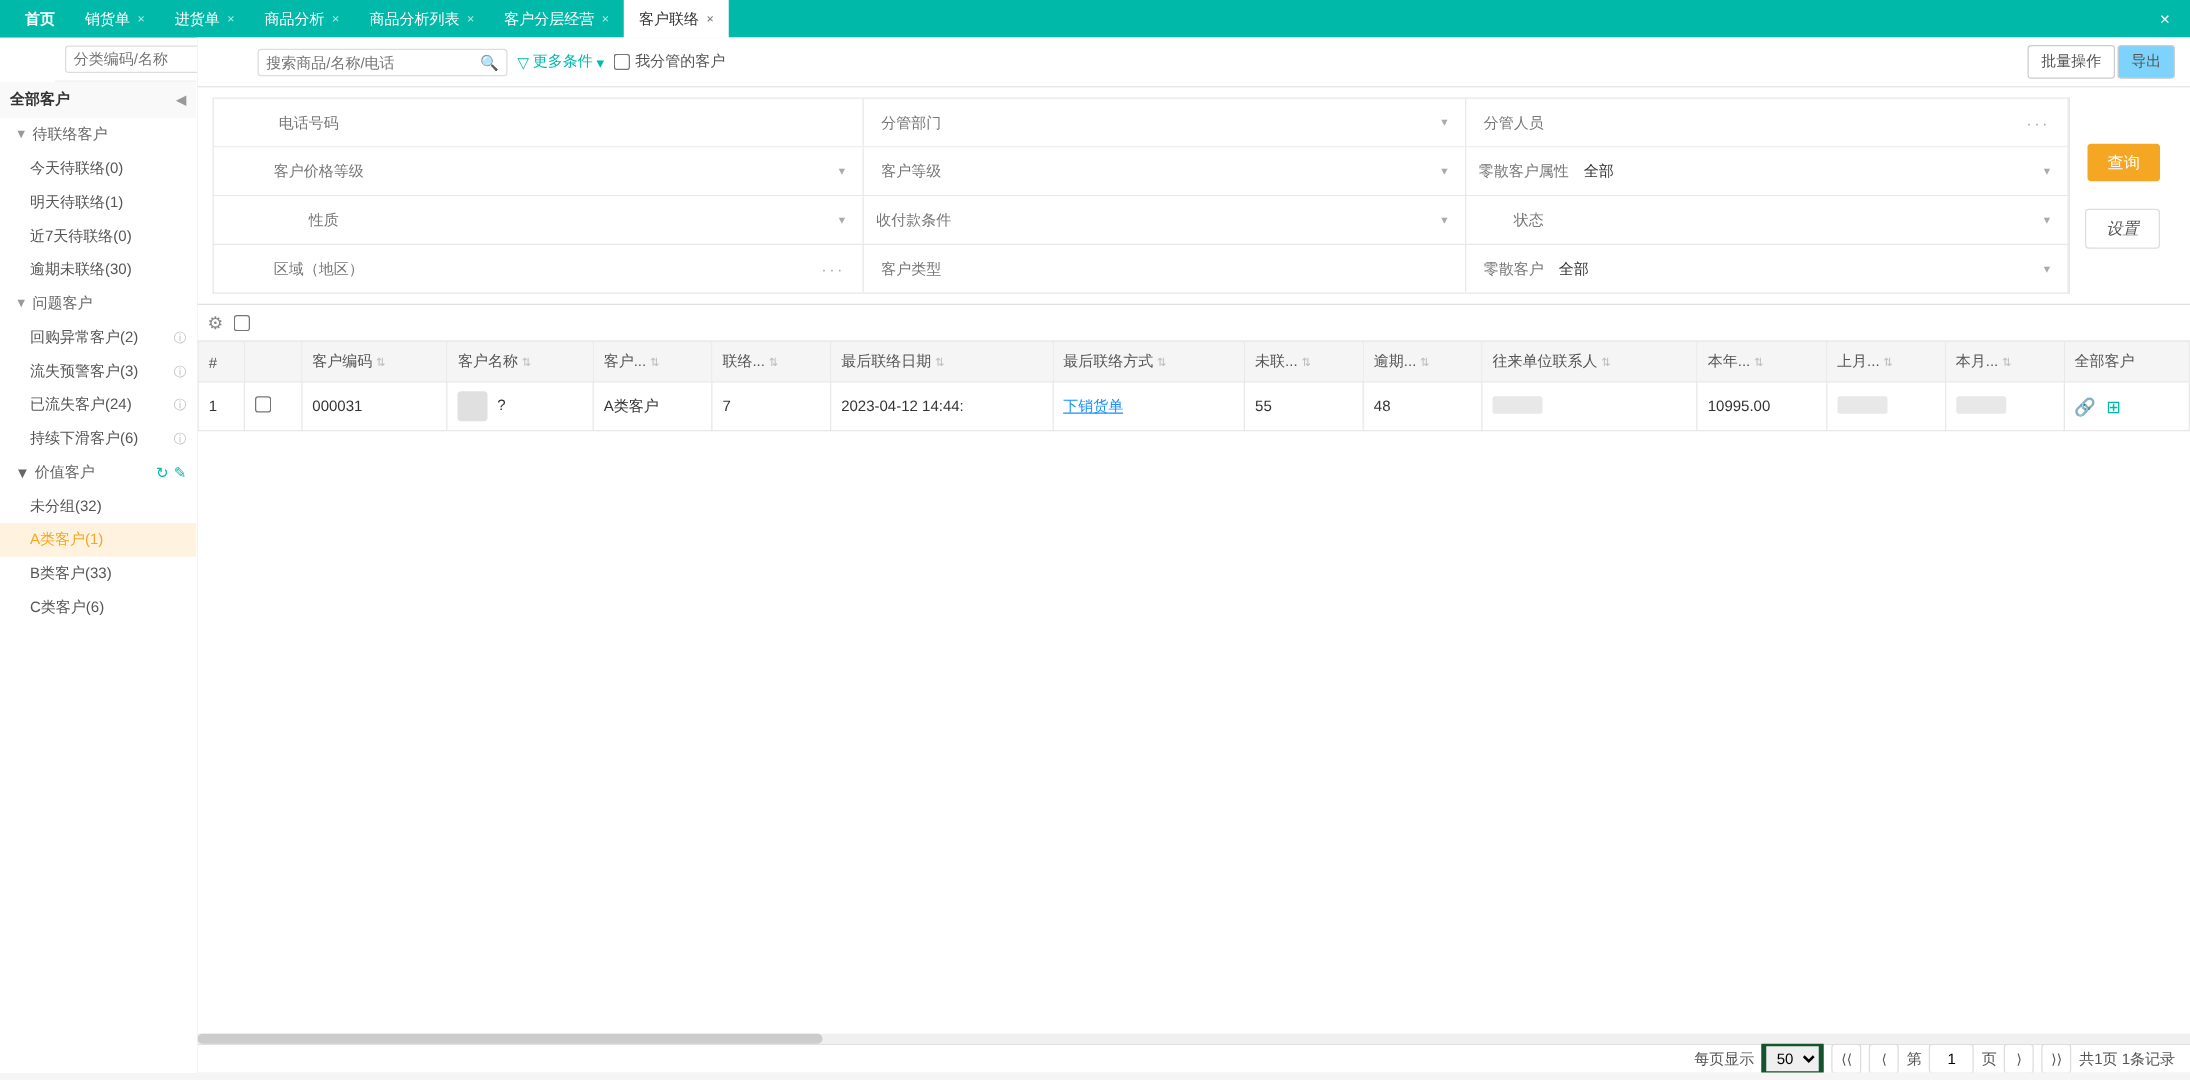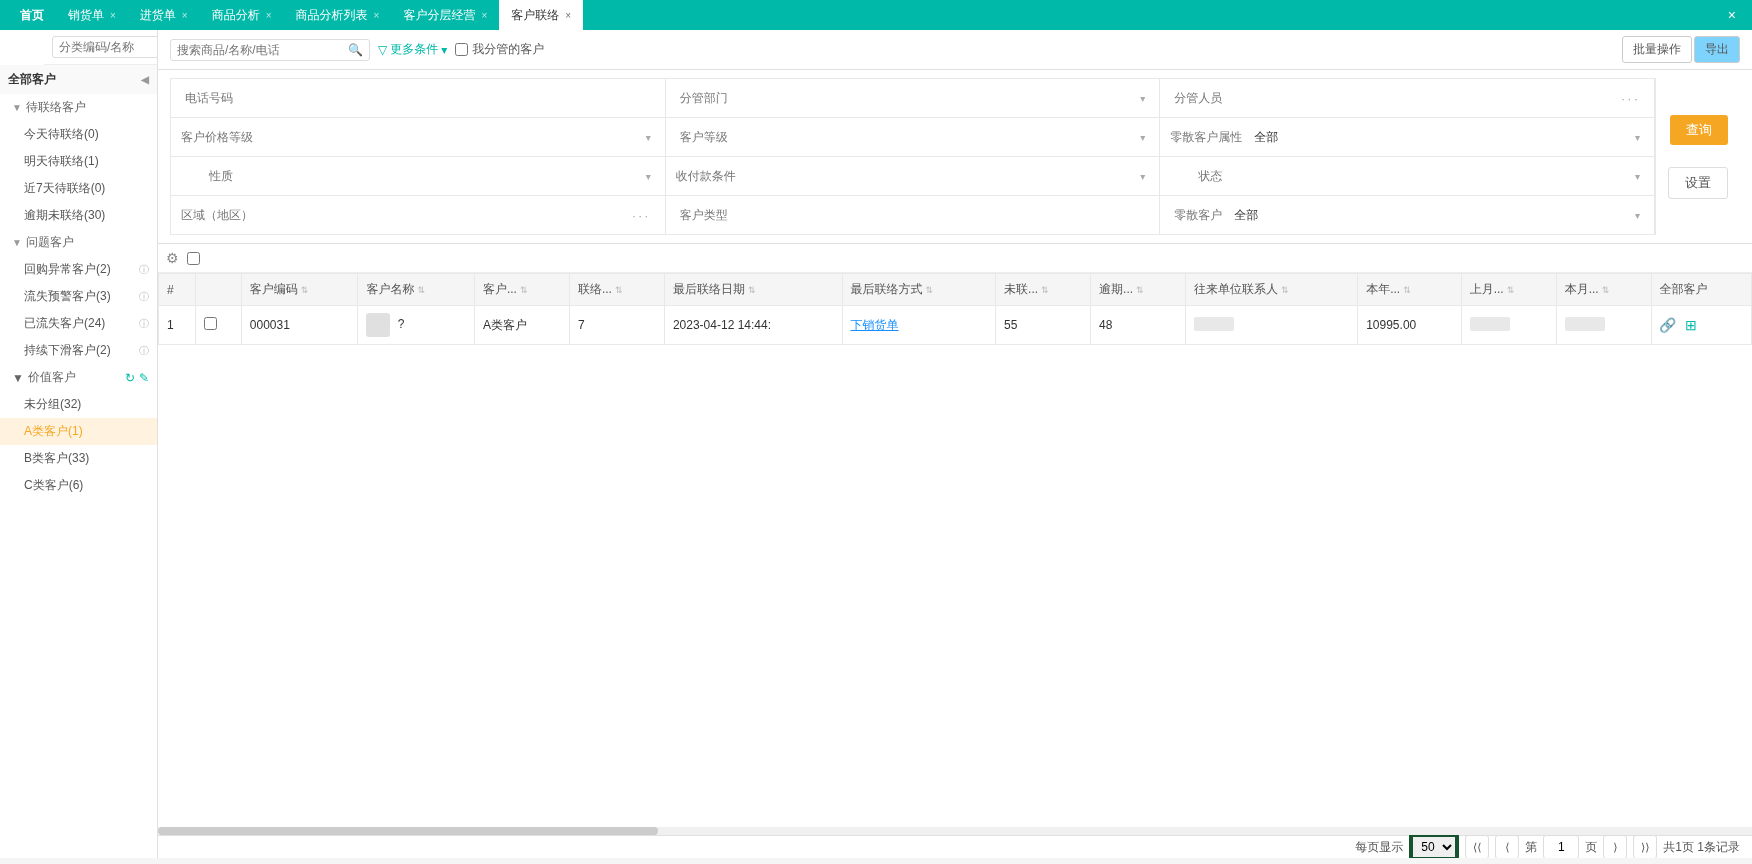--- a/index.html
+++ b/index.html
@@ -78,21 +78,21 @@
     }
 
     
     .filter-bar {
       background: white; border-bottom: 1px solid #e0e0e0;
       padding: 6px 12px; display: flex; align-items: center; gap: 8px;
     }
     .filter-search-box {
       display: flex; align-items: center;
       border: 1px solid #ddd; border-radius: 3px;
-      padding: 3px 6px; width: 200px;
+      padding: 3px 6px; width: 200px; margin-left: 36px;
     }
     .filter-search-box input { border: none; outline: none; flex: 1; font-size: 12px; }
     .filter-search-box .icon { color: #00b9a9; }
     .filter-more {
       display: flex; align-items: center; gap: 3px;
       color: #00b9a9; cursor: pointer; font-size: 12px;
     }
     .filter-checkbox { display: flex; align-items: center; gap: 4px; color: #555; cursor: pointer; }
     .filter-right { margin-left: auto; display: flex; gap: 2px; align-items: center; }
     .btn-batch { border: 1px solid #ccc; background: white; padding: 4px 10px; border-radius: 3px; cursor: pointer; color: #555; }
@@ -144,35 +144,35 @@
     .scrollbar-thumb {
       height: 8px; background: #ccc; border-radius: 4px;
       position: absolute; left: 0; width: 500px; top: 0;
     }
     .btn-query {
       background: #f5a623; color: white; border: none;
       padding: 6px 16px; border-radius: 3px; cursor: pointer; font-size: 13px;
     }
     .btn-settings {
       background: white; color: #555; border: 1px solid #ddd;
-      padding: 6px 16px; border-radius: 3px; cursor: pointer; font-size: 13px;
+      padding: 6px 16px; border-radius: 3px; cursor: pointer; font-size: 13px; font-style: italic;
     }
     .query-btns {
       display: flex; flex-direction: column; gap: 4px;
       align-items: flex-end; justify-content: center;
       padding: 4px 0 4px 8px;
     }
     .table-toolbar {
       display: flex; align-items: center; padding: 6px 8px;
       background: white; border-bottom: 1px solid #eee;
     }
     .gear-icon { color: #888; cursor: pointer; font-size: 14px; margin-right: 8px; }
     .filter-row-line {
       display: flex; align-items: center;
-      border: 1px solid #e8e8e8; border-top: none; background: white;
+      border: 1px solid #e8e8e8; border-top: none; background: white; padding-left: 38px;
     }
     .filter-row-line:first-child { border-top: 1px solid #e8e8e8; }
     .filter-cell {
       flex: 1; display: flex; align-items: center;
       padding: 6px 10px; border-right: 1px solid #e8e8e8; min-height: 36px;
     }
     .filter-cell:last-child { border-right: none; }
     .filter-cell label {
       color: #777; white-space: nowrap; min-width: 60px;
       text-align: right; padding-right: 8px;
@@ -258,21 +258,21 @@
     </div>
     <div class="sidebar-item">
       <span class="item-label">流失预警客户(3)</span>
       <span class="item-icon">ⓘ</span>
     </div>
     <div class="sidebar-item">
       <span class="item-label">已流失客户(24)</span>
       <span class="item-icon">ⓘ</span>
     </div>
     <div class="sidebar-item">
-      <span class="item-label">持续下滑客户(2)</span>
+      <span class="item-label">持续下滑客户(6)</span>
       <span class="item-icon">ⓘ</span>
     </div>
 
     <div class="sidebar-value-header">
       <div style="display:flex;align-items:center;gap:4px;">
         <span class="arrow">▼</span>
         <span>价值客户</span>
       </div>
       <div class="actions">
         <span>↻</span>

